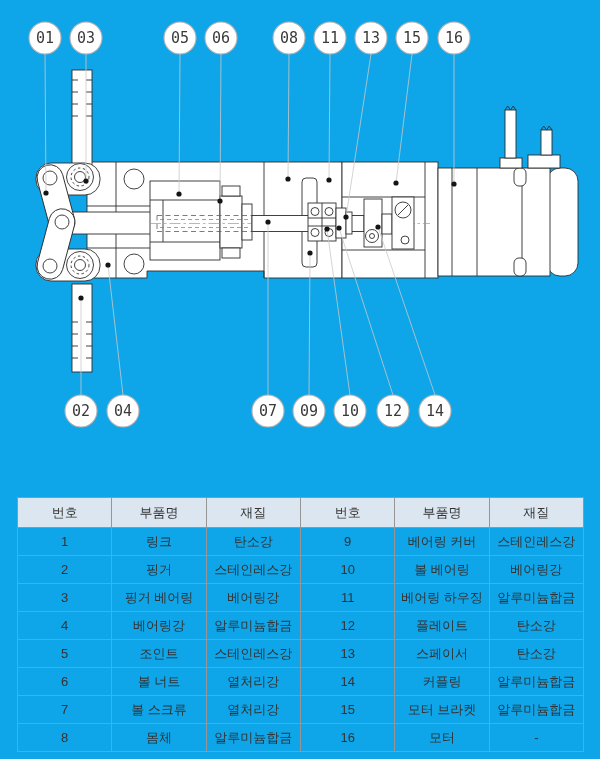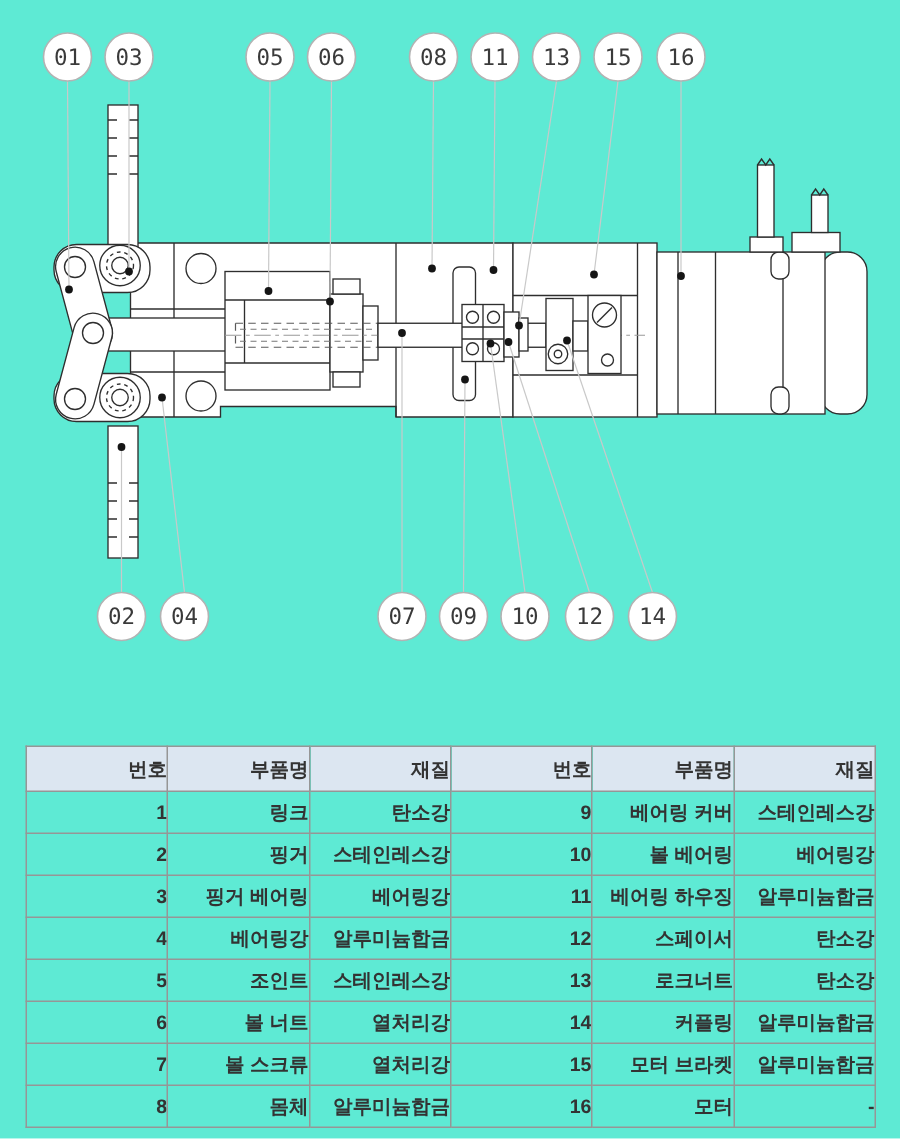--- a/index.html
+++ b/index.html
@@ -1,38 +1,38 @@
 <!DOCTYPE html>
 <html><head>
 <meta charset="utf-8">
 <style>
   html,body{margin:0;padding:0;background:#fff;}
-  .page{position:relative;width:600px;height:759px;background:#5eead4;overflow:hidden;
+  .page{position:relative;width:600px;height:759px;background:#0ea5e9;overflow:hidden;
         font-family:"Liberation Sans",sans-serif;}
   svg{position:absolute;top:0;left:0;display:block;}
 
   
   .s  {stroke:#2e2e2e;stroke-width:.9;fill:none;}
   .w  {stroke:#2e2e2e;stroke-width:.9;fill:#fff;}
   .hid{stroke:#5a5a5a;stroke-width:.8;stroke-dasharray:5 3.5;fill:none;}
   .thr{stroke:#777;stroke-width:.7;stroke-dasharray:4 3;fill:none;}
   .cli{stroke:#999;stroke-width:.7;stroke-dasharray:11 3 2.5 3;fill:none;}
   .ballring{stroke:#2e2e2e;stroke-width:.9;fill:#fff;stroke-dasharray:2.5 2.5;}
 
   
   .cl {fill:#fff;stroke:#b3b3b3;stroke-width:1.1;}
   .ct {font-family:"DejaVu Sans Mono",monospace;font-size:15px;fill:#3a3a3a;text-anchor:middle;}
   .ld {stroke:#c9c9c9;stroke-width:.8;}
   .dot{fill:#151515;}
 
   
   table.parts{position:absolute;top:497px;left:17px;width:567px;border-collapse:collapse;
       table-layout:fixed;font-size:13px;color:#333;}
-  table.parts th,table.parts td{border:1px solid #969696;text-align:right;vertical-align:middle;
-      padding:0;height:27px;font-weight:700;overflow:hidden;white-space:nowrap;}
+  table.parts th,table.parts td{border:1px solid #969696;text-align:center;vertical-align:middle;
+      padding:0;height:27px;font-weight:400;overflow:hidden;white-space:nowrap;}
   table.parts th{background:#dce6f1;height:29px;}
   table.parts{border:1px solid #7e7e7e;}
 </style>
 </head>
 <body>
 
 <div class="page">
 
   <svg width="600" height="490" viewBox="0 0 600 490">
 
@@ -300,29 +300,29 @@
         <td>베어링강</td>
         <td>11</td>
         <td>베어링 하우징</td>
         <td>알루미늄합금</td>
       </tr>
       <tr>
         <td>4</td>
         <td>베어링강</td>
         <td>알루미늄합금</td>
         <td>12</td>
-        <td>스페이서</td>
+        <td>플레이트</td>
         <td>탄소강</td>
       </tr>
       <tr>
         <td>5</td>
         <td>조인트</td>
         <td>스테인레스강</td>
         <td>13</td>
-        <td>로크너트</td>
+        <td>스페이서</td>
         <td>탄소강</td>
       </tr>
       <tr>
         <td>6</td>
         <td>볼 너트</td>
         <td>열처리강</td>
         <td>14</td>
         <td>커플링</td>
         <td>알루미늄합금</td>
       </tr>

